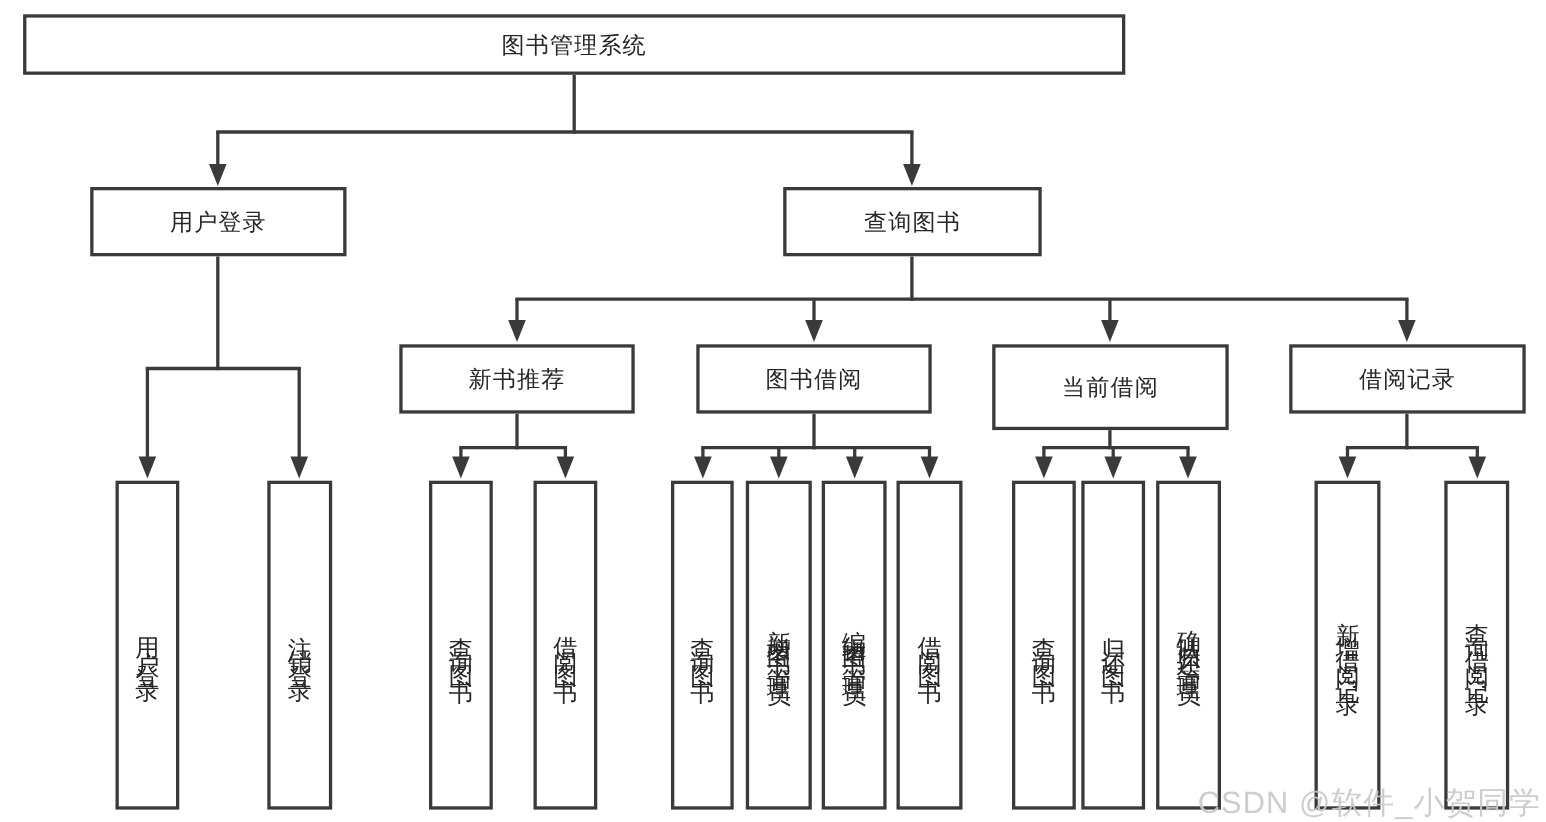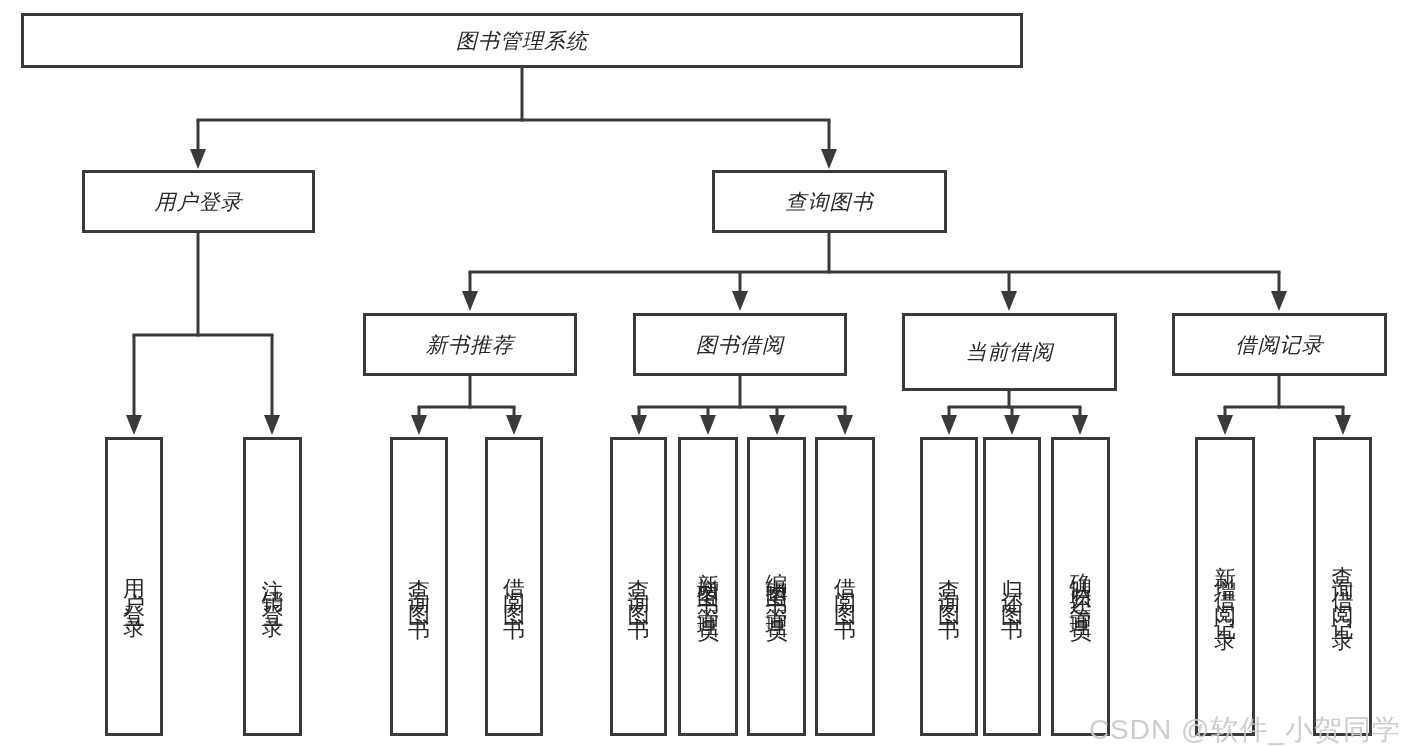--- a/index.html
+++ b/index.html
@@ -29,21 +29,20 @@
     display: flex;
     align-items: center;
     justify-content: center;
     z-index: 2;
     color: #262626;
   }
   .node.h span {
     font-size: 21px;
     letter-spacing: 1px;
     white-space: nowrap;
-    font-style: italic;
   }
   .node.v {
     top: 437px;
     height: 299px;
   }
   .node.v .vtext {
     writing-mode: vertical-rl;
     text-orientation: mixed;
     font-size: 22px;
     letter-spacing: 13px;

